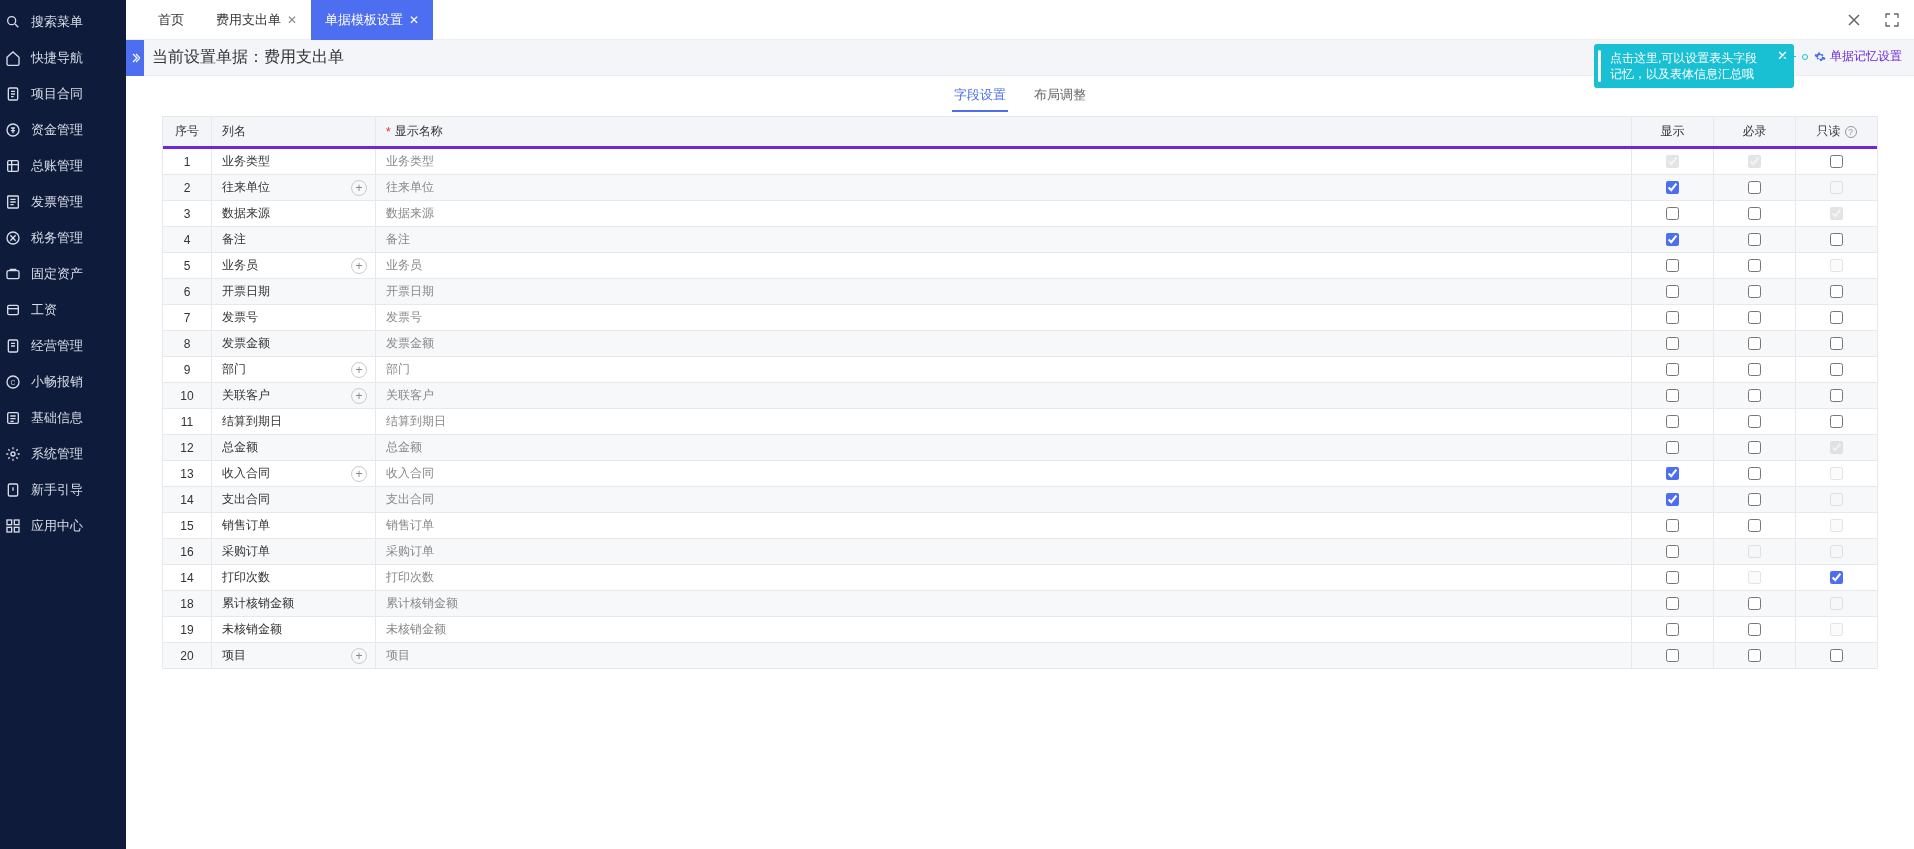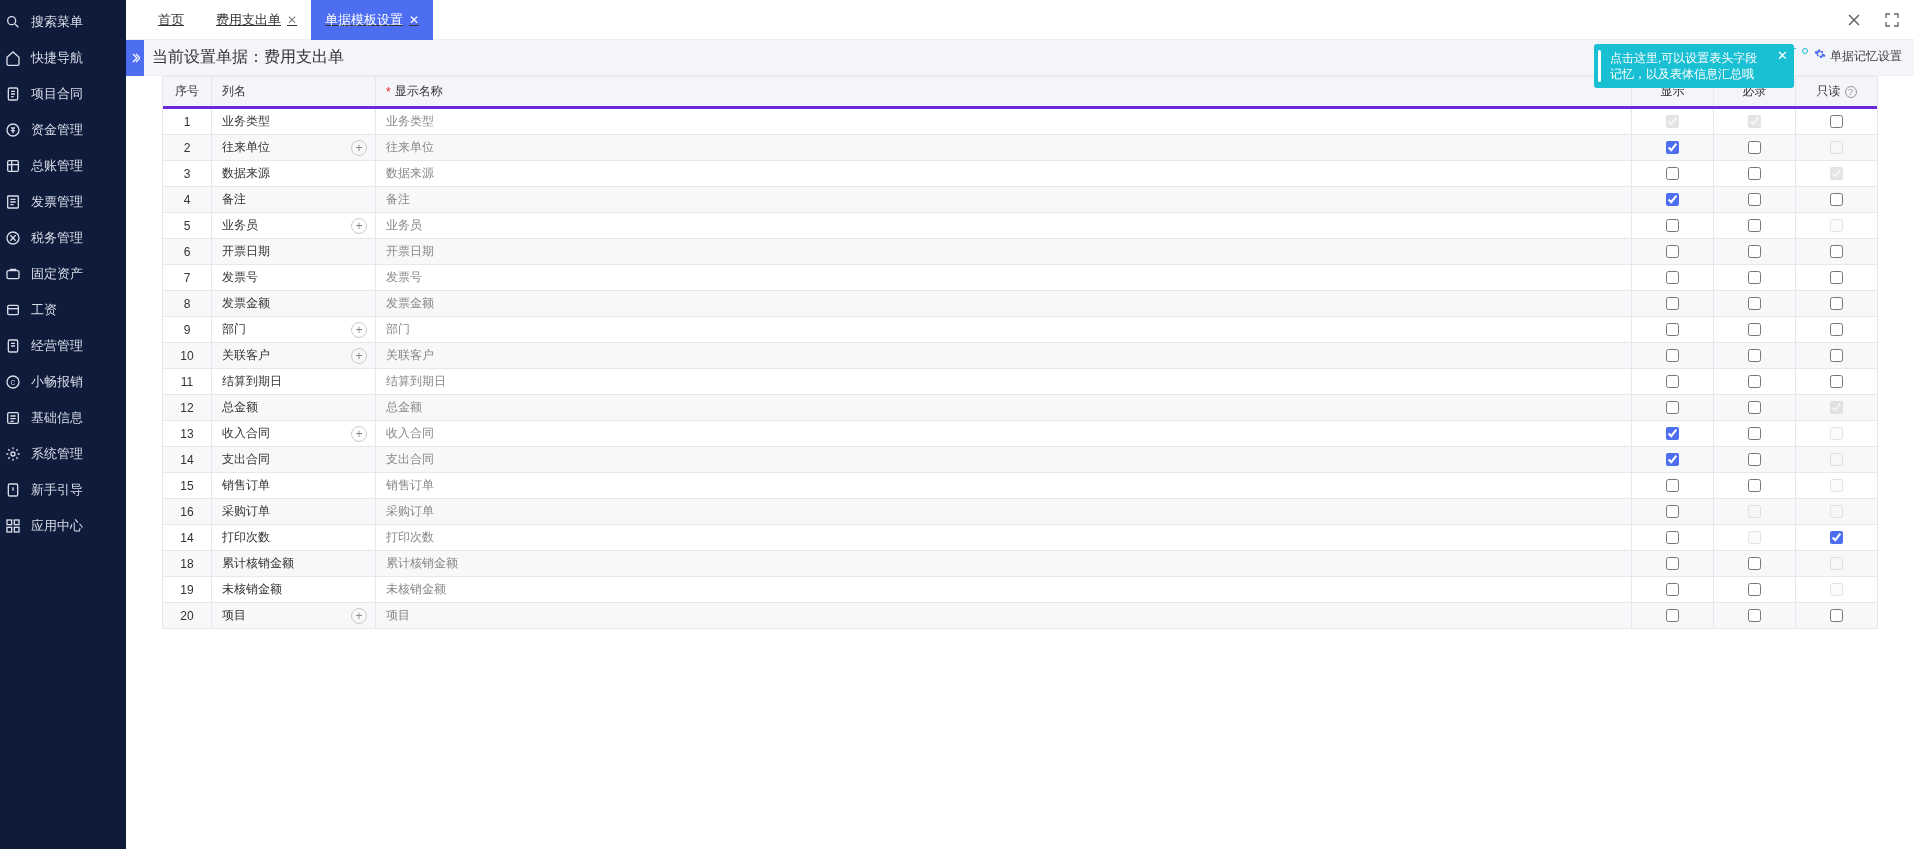--- a/index.html
+++ b/index.html
@@ -8,39 +8,39 @@
 
 
 .sidebar { width: 126px; background: #0e1b3b; color: #d8dde8; flex-shrink: 0; padding-top: 4px; }
 .sb-item { display: flex; align-items: center; height: 36px; padding-left: 5px; cursor: pointer; font-size: 13px; }
 .sb-icon { width: 16px; height: 16px; margin-right: 10px; display: inline-flex; align-items: center; justify-content: center; fill: #d8dde8; }
 
 
 .main { flex: 1; display: flex; flex-direction: column; background: #fff; min-width: 0; }
 
 
-.tabs { height: 40px; display: flex; align-items: center; border-bottom: 1px solid #eee; padding-left: 14px; position: relative; text-decoration: underline;}
+.tabs { height: 40px; display: flex; align-items: center; border-bottom: 1px solid #eee; padding-left: 14px; position: relative;}
 .tab { height: 40px; display: flex; align-items: center; padding: 0 14px; font-size: 13px; cursor: pointer; position: relative; }
 .tab.home { padding: 0 18px; }
 .tab .close { margin-left: 6px; font-size: 12px; color: #888; }
 .tab.active { background: #4e6ef2; color: #fff; }
 .tab.active .close { color: #fff; }
 .top-actions { position: absolute; right: 8px; top: 0; height: 40px; display: flex; align-items: center; gap: 10px;}
 .top-btn { width: 28px; height: 28px; display: inline-flex; align-items: center; justify-content: center; cursor: pointer; color: #666; border-radius: 4px; }
 
 
 .infobar { height: 36px; background: #f3f5f9; display: flex; align-items: center; padding-left: 0; border-bottom: 1px solid #eceef3; position: relative;}
 .collapse-toggle { width: 18px; height: 36px; background: #4e6ef2; display: flex; align-items: center; justify-content: center; cursor: pointer; }
 .collapse-toggle svg{fill:#fff;}
 .infobar-text { padding-left: 8px; font-size: 16px; color: #333; }
 .tip-box { position: absolute; right: 120px; top: 4px; background: #19bfd3; color: #fff; padding: 6px 26px 6px 10px; border-radius: 3px; font-size: 12px; line-height: 16px; max-width: 200px; }
 .tip-box::before{content:"";position:absolute;left:4px;top:6px;width:3px;height:calc(100% - 12px);background:#fff;border-radius:2px;}
 .tip-box .txt{padding-left:6px;display:block;}
 .tip-close { position: absolute; right: 6px; top: 4px; cursor: pointer; font-size: 13px; }
-.mem-link { position: absolute; right: 12px; top: 8px; color: #404040; font-size: 12px; display: flex; cursor: pointer; }
+.mem-link { position: absolute; right: 12px; top: 8px; color: #6d28d9; font-size: 12px; display: flex; align-items: center; cursor: pointer; }
 .mem-link::before{content:"";width:40px;border-top:1px dashed #19bfd3;margin-right:6px;}
 .dot{width:6px;height:6px;border-radius:50%;border:1px solid #19bfd3;margin-right:6px;}
 .gear-ic{width:12px;height:12px;margin-right:4px;fill:#4e6ef2;}
 
 
 .sub-wrap{padding:0 18px;}
 .subtabs { height: 36px; display: flex; align-items: flex-end; border-bottom: 1px solid #e6e8ec; }
 .subtab { height: 30px; display: flex; align-items: center; padding: 0 14px; font-size: 12px; cursor: pointer; border: 1px solid transparent; border-bottom: none; color: #666; }
 .subtab.active { border-color: #e6e8ec; background: #fff; color: #4e6ef2; border-top-left-radius: 3px; border-top-right-radius: 3px; margin-bottom: -1px; }
 
@@ -254,20 +254,24 @@
       <div class="mem-link">
         <span class="dot"></span>
         <svg class="gear-ic" viewBox="0 0 24 24">
             <path d="M12 8a4 4 0 100 8 4 4 0 000-8zm9 4a7 7 0 01-.1 1.2l2 1.6-2 3.4-2.4-1a7 7 0 01-2 .1l-.4 2.6h-4l-.4-2.6a7 7 0 01-2-1.1l-2.4 1-2-3.4 2-1.6A7 7 0 013 12a7 7 0 01.1-1.2l-2-1.6 2-3.4 2.4 1a7 7 0 012-1.1L8 3h4l.4 2.6a7 7 0 012 1.1l2.4-1 2 3.4-2 1.6c.1.4.2.8.2 1.3z"></path>
           </svg>
         <span>单据记忆设置</span>
       </div>
     </div>
 
     <div class="sub-wrap">
+      <div class="modetabs" id="modetabs">
+          <div class="modetab active">字段设置</div>
+          <div class="modetab">布局调整</div>
+        </div>
 
       <div class="tbl">
         <div class="thead">
           <div class="th col-idx">序号</div>
           <div class="th col-colname">列名</div>
           <div class="th col-disp">
               <span class="req-mark">*</span>
               <span>显示名称</span>
             </div>
           <div class="th col-chk">显示</div>

